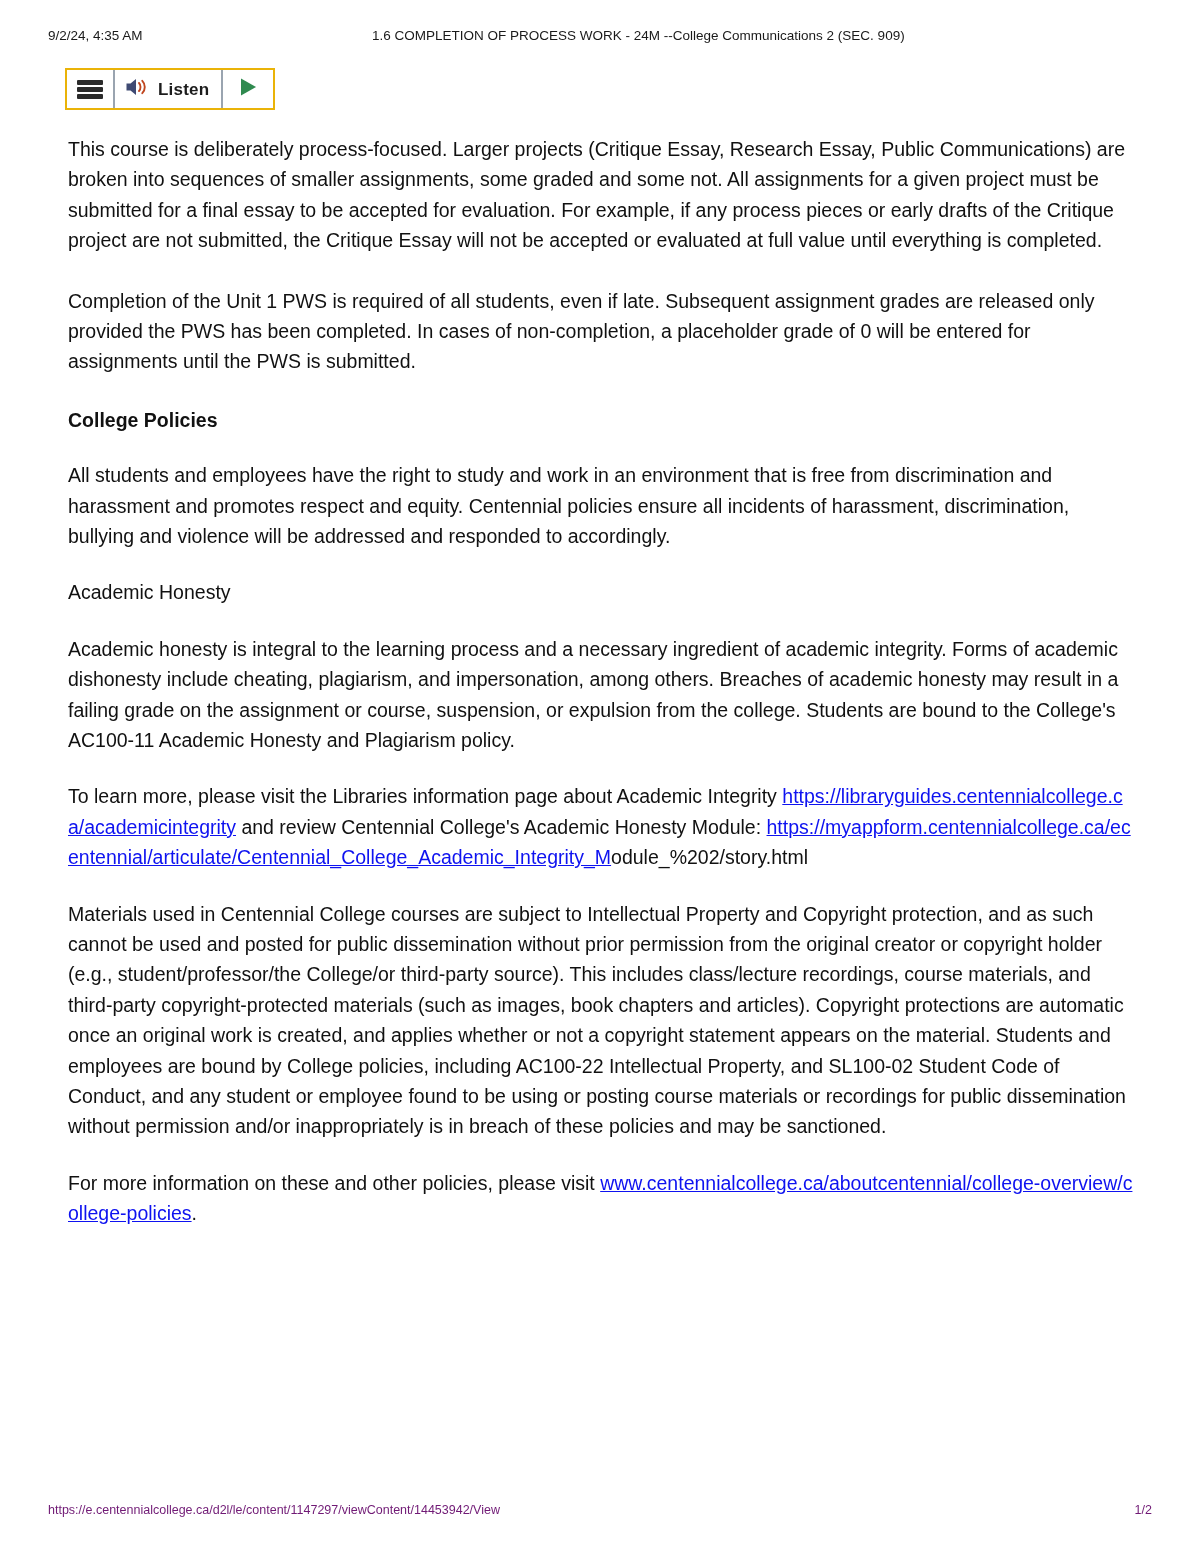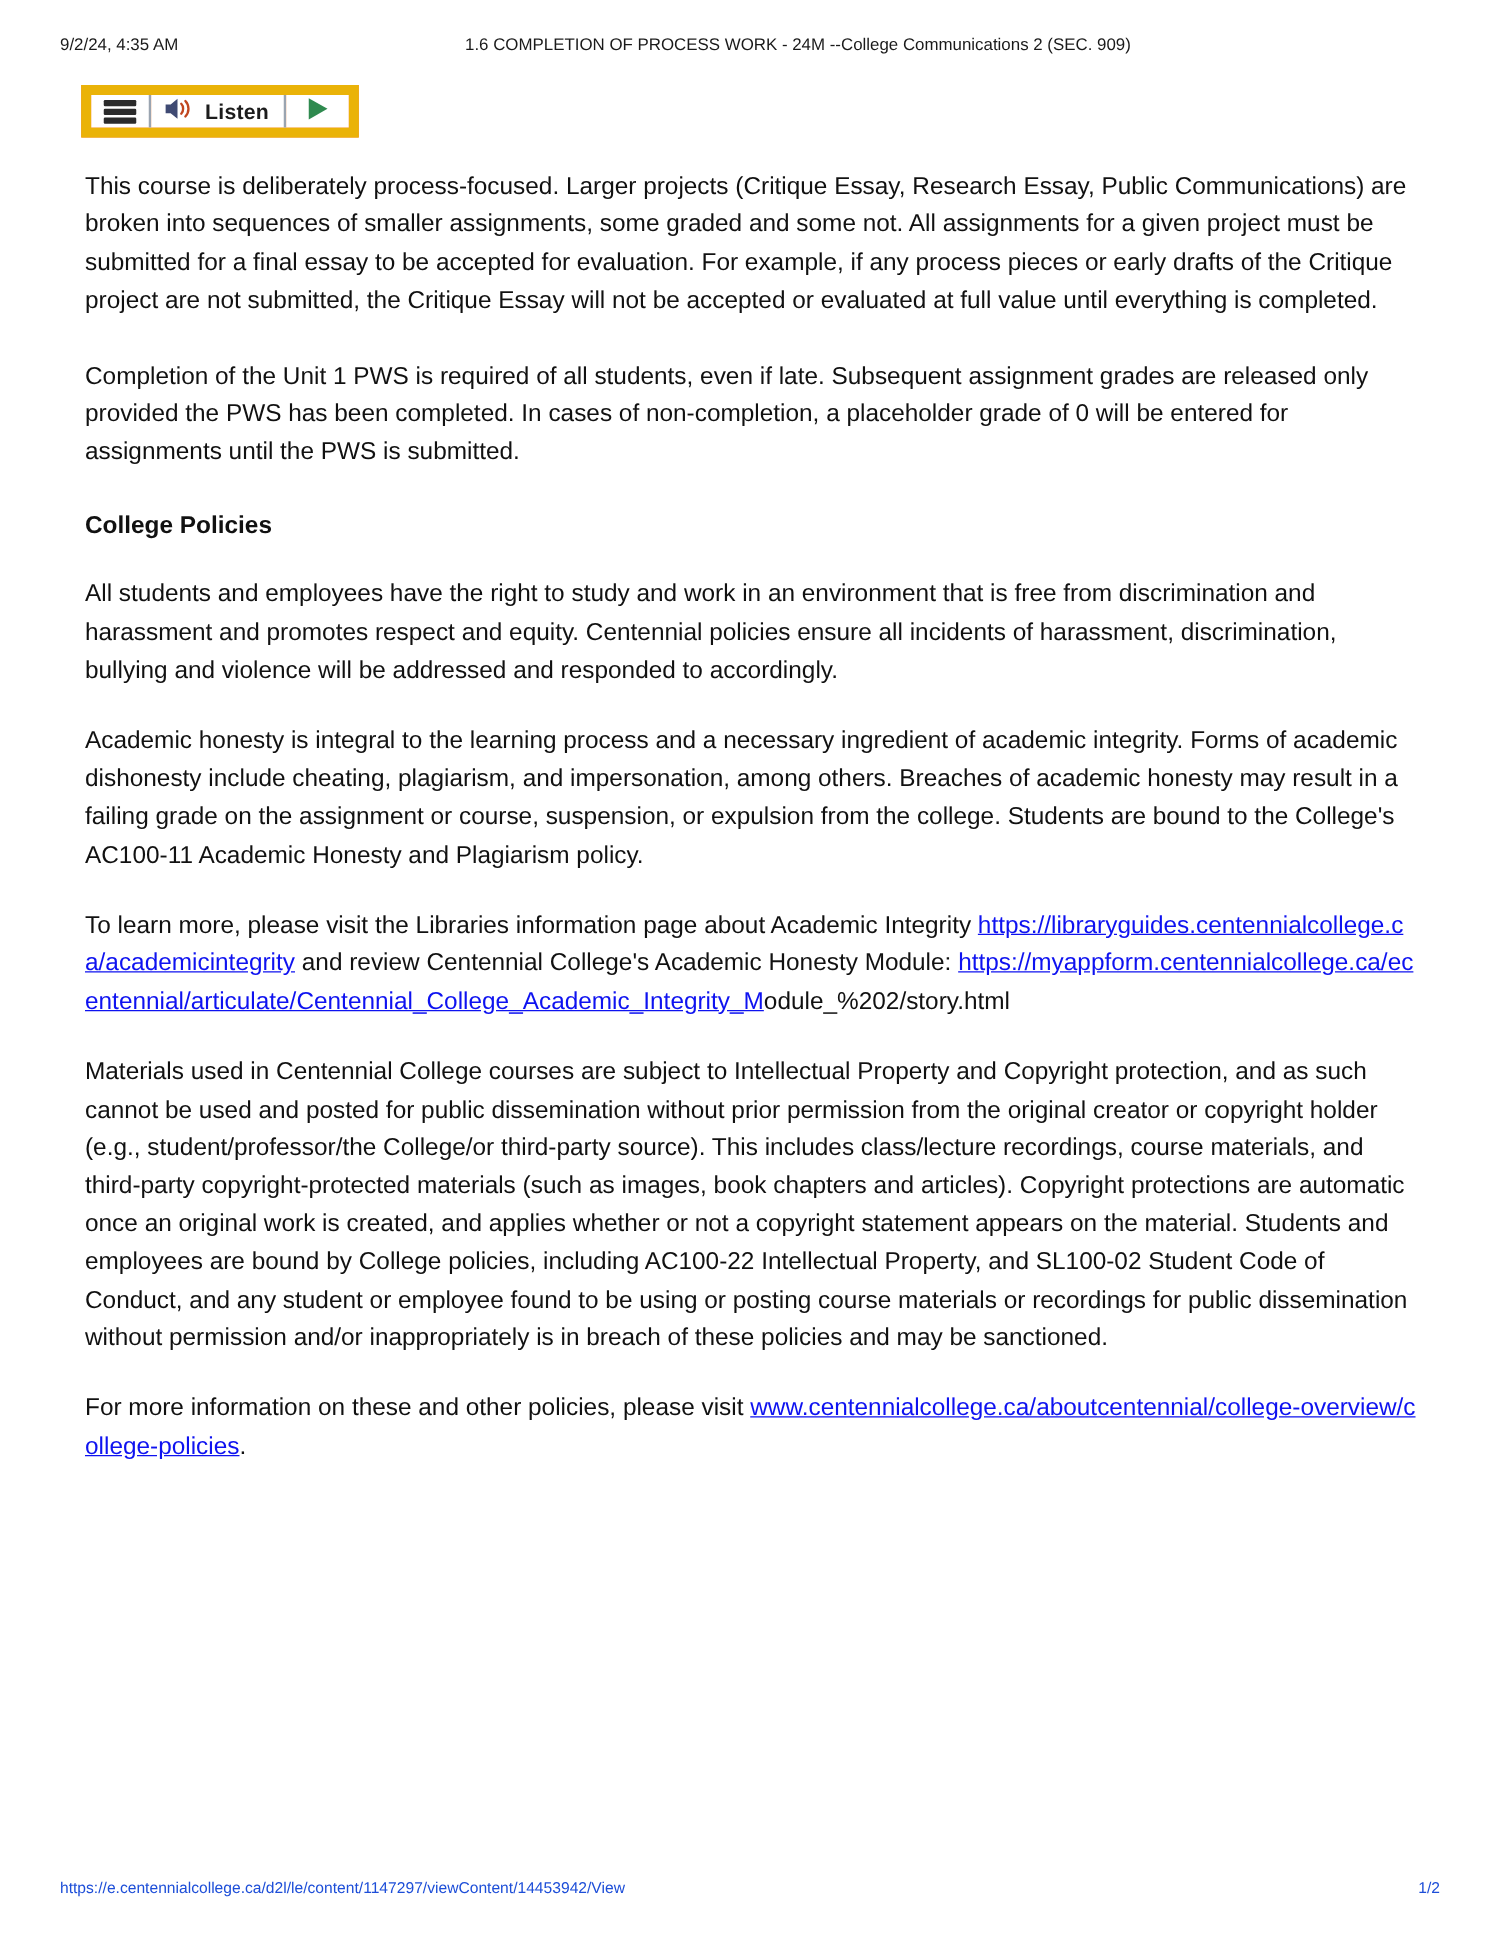--- a/index.html
+++ b/index.html
@@ -40,22 +40,22 @@
   }
 
   
   .rs-toolbar {
     position: absolute;
     left: 65px;
     top: 68px;
     height: 42px;
     display: flex;
     align-items: stretch;
-    border: 8px solid #eab308;
-    background: #f97316;
+    border: 2px solid #eab308;
+    background: #6d28d9;
     box-sizing: border-box;
     text-align: right;
   }
   .rs-btn {
     display: flex;
     align-items: center;
     justify-content: center;
     box-sizing: border-box;
     background: #ffffff;
   }
@@ -135,21 +135,21 @@
   .gap-md { margin-bottom: 26px !important; }
 
   
   .print-footer {
     position: absolute;
     left: 0;
     top: 1503px;
     width: 1200px;
     height: 18px;
     font-size: 12.5px;
-    color: #1d4ed8;
+    color: #701a75;
     white-space: nowrap;
   }
   .print-footer .pf-url {
     position: absolute;
     left: 48px;
     top: 0;
   }
   .print-footer .pf-page {
     position: absolute;
     right: 48px;
@@ -200,20 +200,21 @@
   <p class="gap-lg">This course is deliberately process-focused. Larger projects (Critique Essay, Research Essay, Public Communications) are broken into sequences of smaller assignments, some graded and some not. All assignments for a given project must be submitted for a final essay to be accepted for evaluation. For example, if any process pieces or early drafts of the Critique project are not submitted, the Critique Essay will not be accepted or evaluated at full value until everything is completed.</p>
 
 
   <p class="gap-lg">Completion of the Unit 1 PWS is required of all students, even if late. Subsequent assignment grades are released only provided the PWS has been completed. In cases of non-completion, a placeholder grade of 0 will be entered for assignments until the PWS is submitted.</p>
 
   <h3 class="gap-md">College Policies</h3>
 
 
   <p class="gap-md">All students and employees have the right to study and work in an environment that is free from discrimination and harassment and promotes respect and equity. Centennial policies ensure all incidents of harassment, discrimination, bullying and violence will be addressed and responded to accordingly.</p>
 
+  <p class="plain-sub gap-md">Academic Honesty</p>
 
   <p class="gap-md">Academic honesty is integral to the learning process and a necessary ingredient of academic integrity. Forms of academic dishonesty include cheating, plagiarism, and impersonation, among others. Breaches of academic honesty may result in a failing grade on the assignment or course, suspension, or expulsion from the college. Students are bound to the College's AC100-11 Academic Honesty and Plagiarism policy.</p>
 
   <p class="gap-md"><span>To learn more, please visit the Libraries information page about Academic Integrity </span><a href="#">https://libraryguides.centennialcollege.ca/academicintegrity</a><span> and review Centennial College's Academic Honesty Module: </span><a href="#">https://myappform.centennialcollege.ca/ecentennial/articulate/Centennial_College_Academic_Integrity_M</a><span>odule_%202/story.html</span></p>
 
 
   <p class="gap-md">Materials used in Centennial College courses are subject to Intellectual Property and Copyright protection, and as such cannot be used and posted for public dissemination without prior permission from the original creator or copyright holder (e.g., student/professor/the College/or third-party source). This includes class/lecture recordings, course materials, and third-party copyright-protected materials (such as images, book chapters and articles). Copyright protections are automatic once an original work is created, and applies whether or not a copyright statement appears on the material. Students and employees are bound by College policies, including AC100-22 Intellectual Property, and SL100-02 Student Code of Conduct, and any student or employee found to be using or posting course materials or recordings for  public dissemination without permission and/or inappropriately is in breach of these policies and may be sanctioned.</p>
 
   <p><span>For more information on these and other policies, please visit </span><a href="#">www.centennialcollege.ca/aboutcentennial/college-overview/college-policies</a><span>.</span></p>
 

